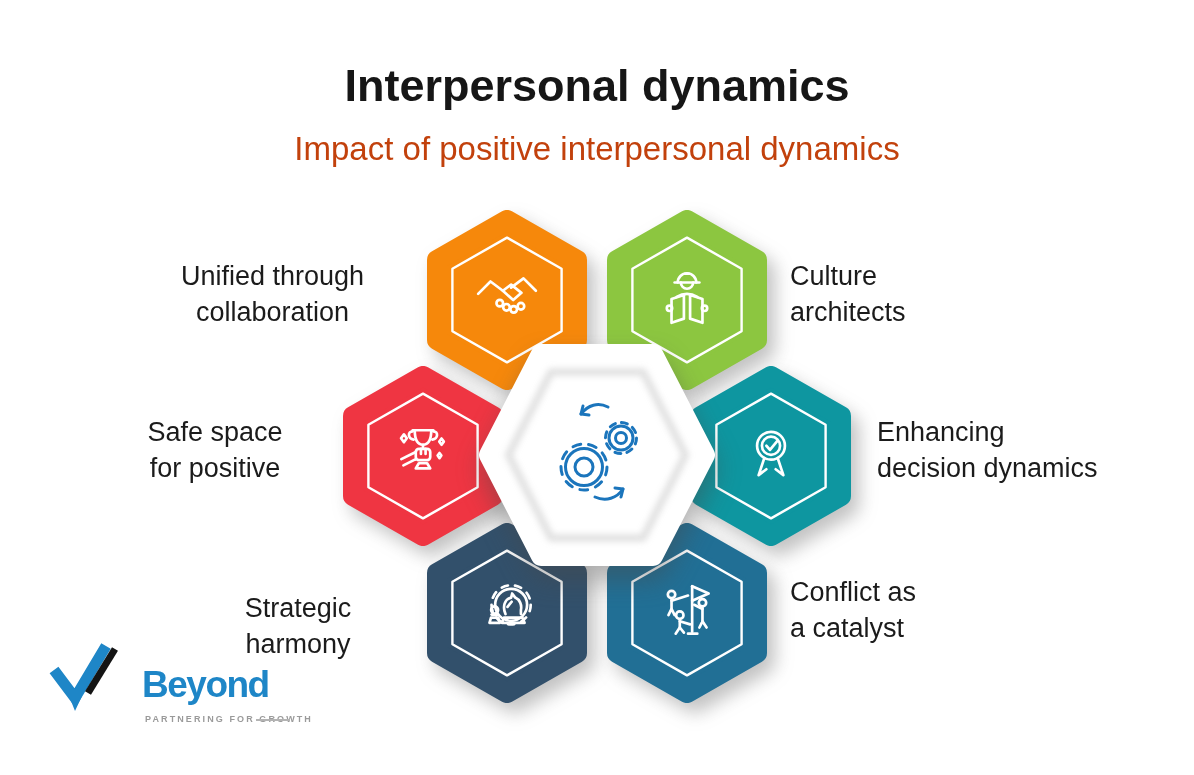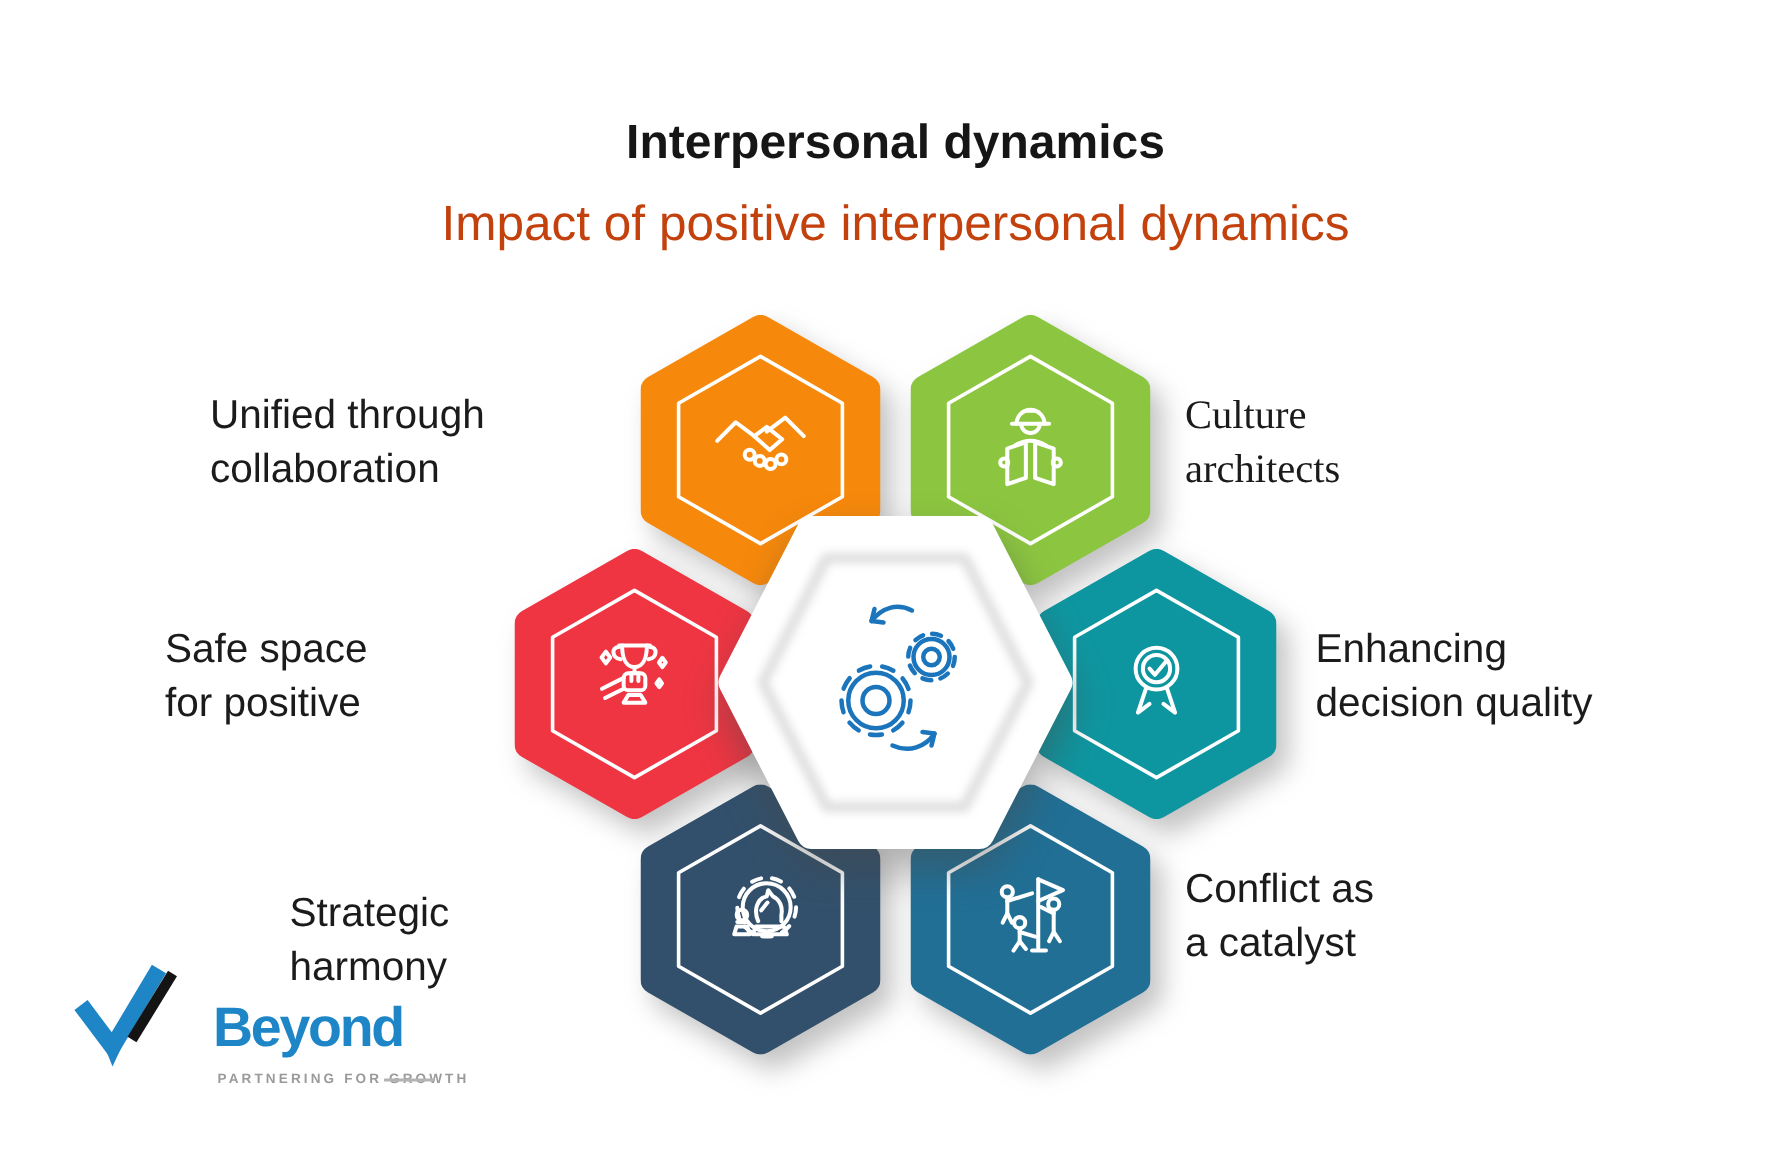--- a/index.html
+++ b/index.html
@@ -7,23 +7,23 @@
     position: relative;
     width: 1194px;
     height: 775px;
     background: #ffffff;
     overflow: hidden;
     font-family: "Liberation Sans", sans-serif;
     color: #1b1b1b;
   }
   .title {
     position: absolute;
-    top: 76px; left: 0; width: 100%;
+    top: 60px; left: 0; width: 100%;
     text-align: center;
-    font-size: 32px;
+    font-size: 45px;
     font-weight: 700;
     color: #161616;
   }
   .subtitle {
     position: absolute;
     top: 130px; left: 0; width: 100%;
     text-align: center;
     font-size: 33px;
     font-weight: 400;
     color: #c2410c;
@@ -36,21 +36,21 @@
   .center-svg { filter: drop-shadow(2px 14px 13px rgba(70,70,70,0.45)); }
   .icc { position: absolute; left: 65px; top: 53px; width: 110px; height: 110px; }
   .icc * { fill: none; stroke-width: 3; stroke-linecap: round; stroke-linejoin: round; }
   .label {
     position: absolute;
     font-size: 27px;
     line-height: 36px;
     color: #1b1b1b;
   }
   .label span { display: block; }
-  .lbl-right { text-align: left; }
+  .lbl-right { text-align: center; }
   .logo { position: absolute; left: 42px; top: 630px; width: 230px; height: 110px; }
   .logo-check { position: absolute; left: 0; top: 2px; }
   .logo-name {
     position: absolute; left: 100px; top: 34px;
     font-size: 37px; font-weight: 700; letter-spacing: -1.5px;
     color: #1E86C7;
   }
   .logo-tagline {
     position: absolute; left: 103px; top: 84px;
     font-size: 9px; font-weight: 700; letter-spacing: 2.1px;
@@ -201,31 +201,31 @@
         <path d="M53 100 C 64 105 75 101 81 92"></path>
         <path d="M81 92 L79 100 M81 92 L73 91"></path>
       </g>
     </svg>
   </div>
 
   <div class="label lbl-right" style="left:140px; top:258px; width:265px;">
     <span>Unified through</span>
     <span>collaboration</span>
   </div>
-  <div class="label" style="left:790px; top:258px; width:260px;font-family:Liberation Serif, serif;">
+  <div class="label" style="left:790px; top:258px; width:260px;">
     <span>Culture</span>
     <span>architects</span>
   </div>
   <div class="label lbl-right" style="left:110px; top:414px; width:210px;">
     <span>Safe space</span>
     <span>for positive</span>
   </div>
   <div class="label" style="left:877px; top:414px; width:260px;">
     <span>Enhancing</span>
-    <span>decision quality</span>
+    <span>decision dynamics</span>
   </div>
   <div class="label lbl-right" style="left:193px; top:574px; width:210px;margin-top:16px;">
     <span>Strategic</span>
     <span>harmony</span>
   </div>
   <div class="label" style="left:790px; top:574px; width:260px;">
     <span>Conflict as</span>
     <span>a catalyst</span>
   </div>
 

